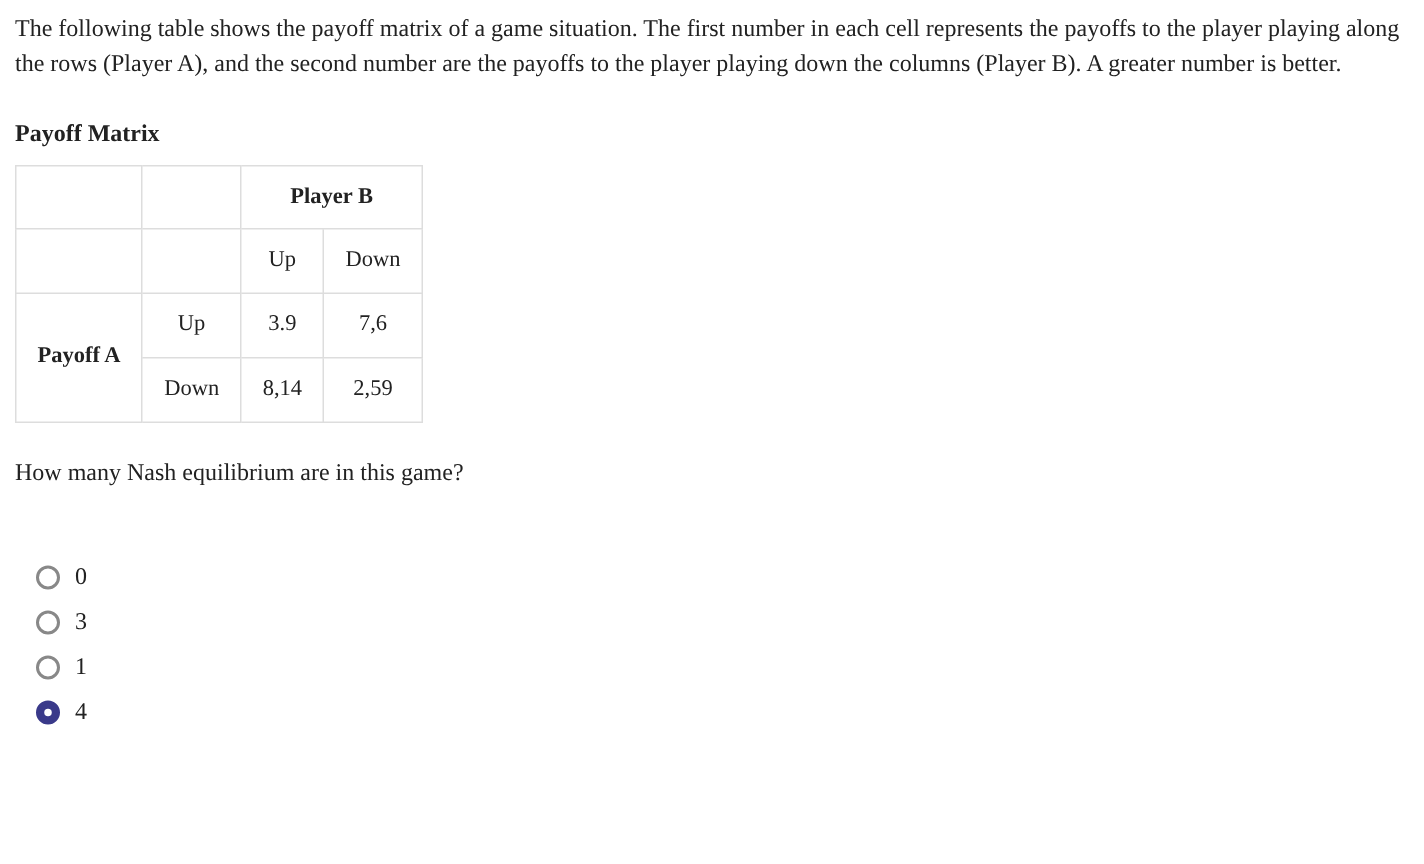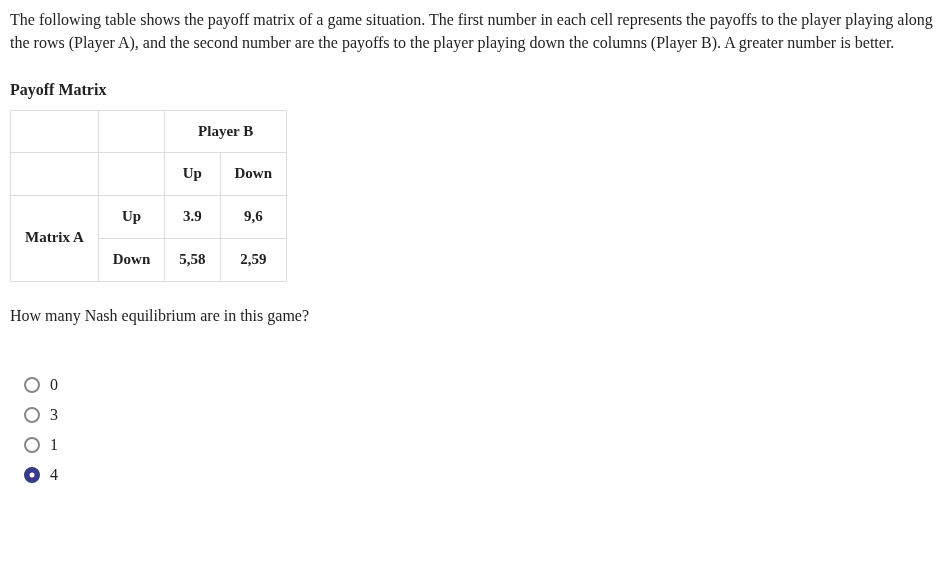--- a/index.html
+++ b/index.html
@@ -22,21 +22,21 @@
     margin-top: 24px;
   }
   table.payoff {
     border-collapse: collapse;
     margin-bottom: 22px;
   }
   table.payoff td, table.payoff th {
     border: 1px solid #ddd;
     padding: 10px 14px;
     text-align: center;
-    font-weight: bold;
+    font-weight: normal;
     font-size: 15px;
   }
   table.payoff th.boldcell {
     font-weight: bold;
   }
   .question {
     margin-top: 0;
     margin-bottom: 46px;
   }
   .options {
@@ -91,28 +91,28 @@
     <td></td>
     <th class="boldcell" colspan="2">Player B</th>
   </tr>
   <tr>
     <td></td>
     <td></td>
     <td>Up</td>
     <td>Down</td>
   </tr>
   <tr>
-    <th class="boldcell" rowspan="2">Matrix A</th>
+    <th class="boldcell" rowspan="2">Payoff A</th>
     <td>Up</td>
     <td>3.9</td>
-    <td>9,6</td>
+    <td>7,6</td>
   </tr>
   <tr>
     <td>Down</td>
-    <td>5,58</td>
+    <td>8,14</td>
     <td>2,59</td>
   </tr>
 </tbody>
   </table>
 
 <div class="question">How many Nash equilibrium are in this game?</div>
 
 <div class="options">
   <div class="option">
     <span class="radio"></span>

